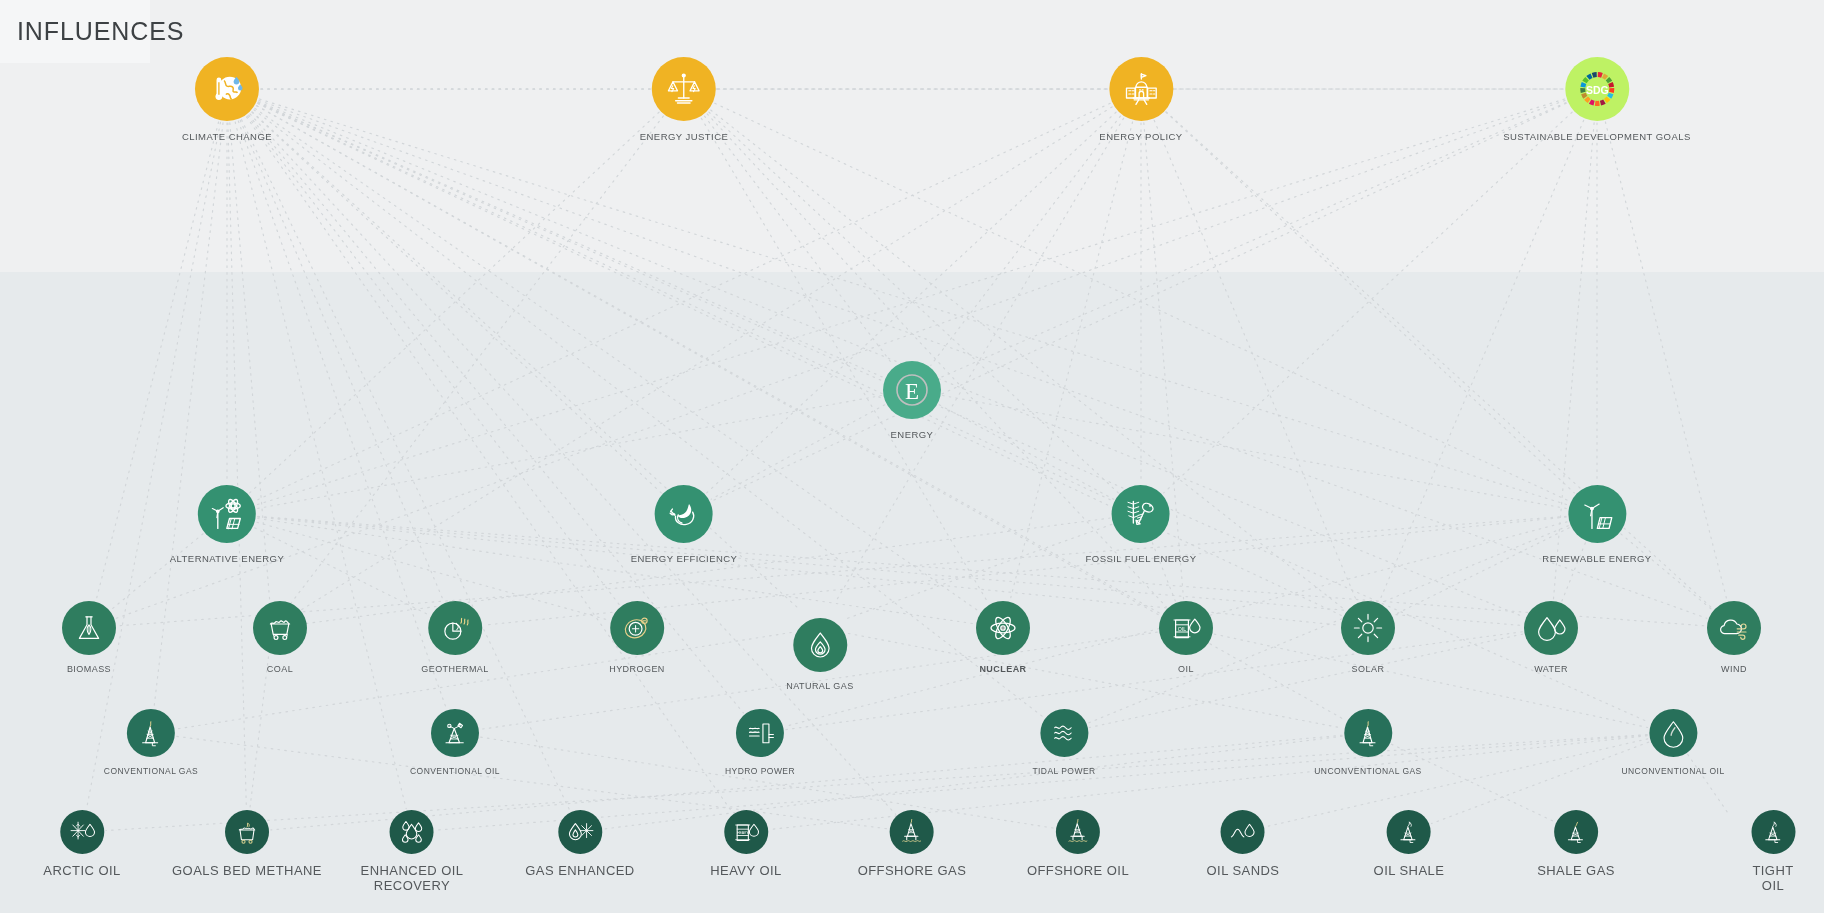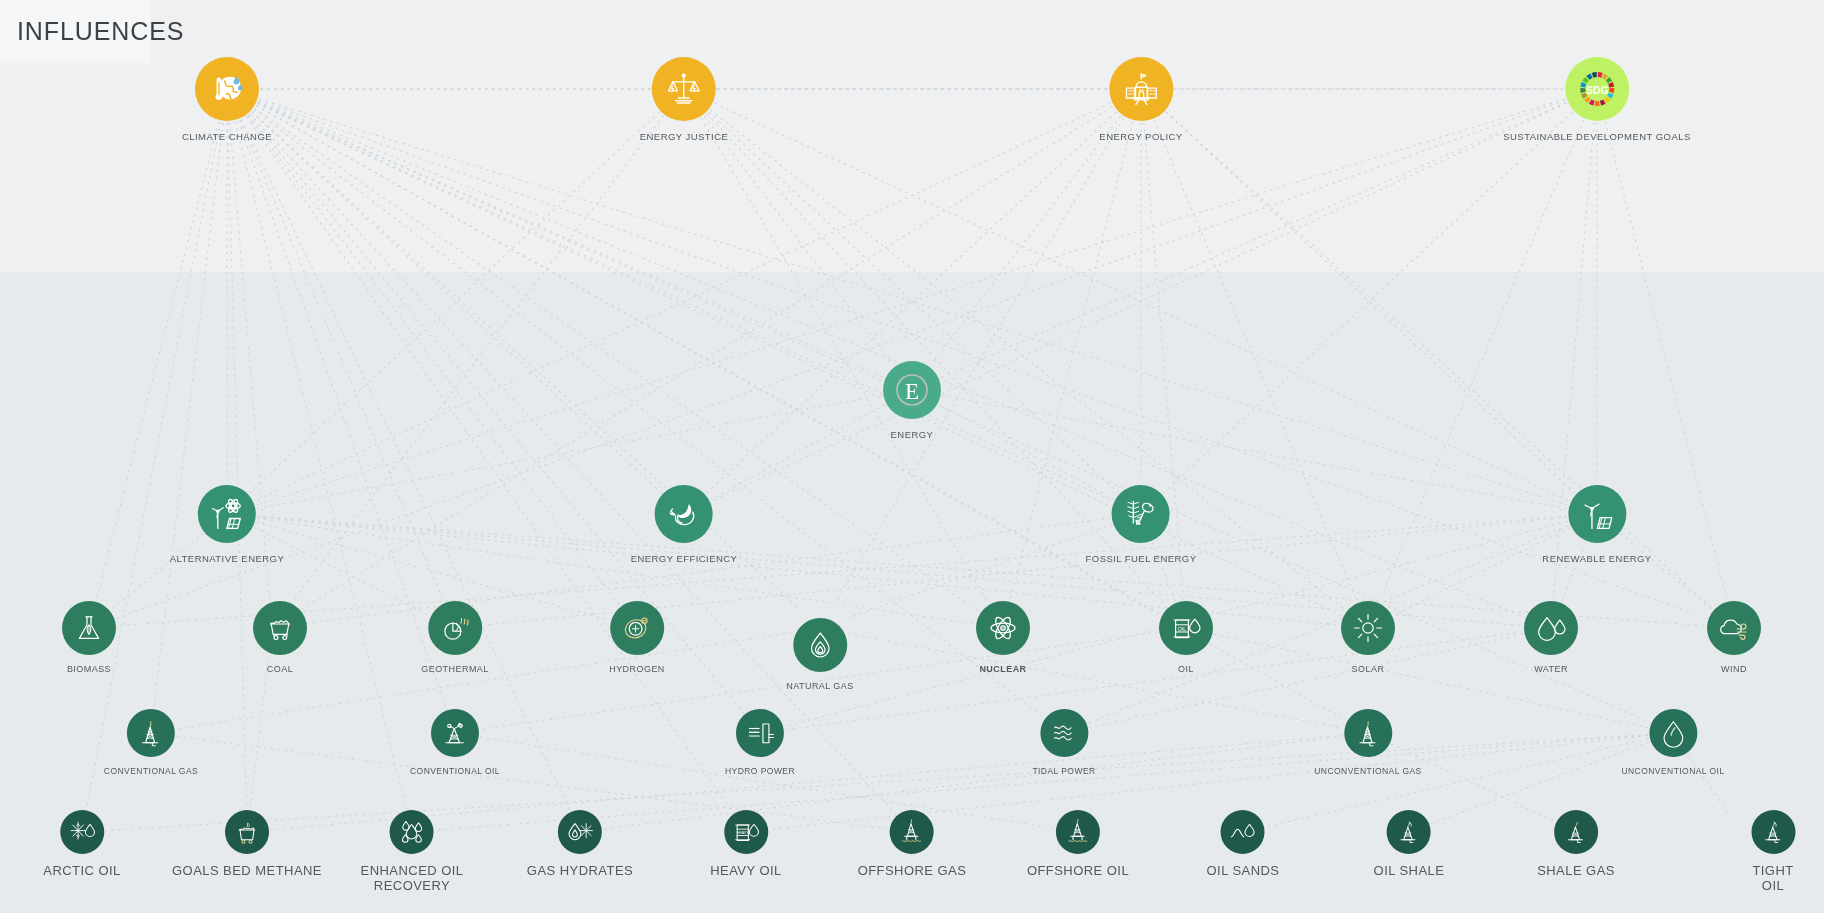--- a/index.html
+++ b/index.html
@@ -555,21 +555,21 @@
 RECOVERY</div>
       </div>
       <div class="node t-leaf" style="left: 580px; top: 810px;">
         <div class="disc" style="background: rgb(31, 89, 73);">
           <svg width="28" height="28" viewBox="0 0 40 40" fill="none" stroke="#ffffff" stroke-width="1.5" stroke-linecap="round" stroke-linejoin="round">
     <path d="M13 8c6 8 8.5 11 8.5 14.5a8.5 8.5 0 0 1-17 0C4.5 19 7 16 13 8z"></path>
     <path d="M13 17c2.5 3.5 3.5 5 3.5 6.5a3.5 3.5 0 0 1-7 0C9.5 22 10.5 20.5 13 17z"></path>
     <path d="M29 8v20M20 18h18M22 11l14 14M36 11L22 25" stroke-width="1.3"></path>
   </svg>
         </div>
-        <div class="caption">GAS HYDRATES</div>
+        <div class="caption">GAS ENHANCED</div>
       </div>
       <div class="node t-leaf" style="left: 746px; top: 810px;">
         <div class="disc" style="background: rgb(31, 89, 73);">
           <svg width="28" height="28" viewBox="0 0 40 40" fill="none" stroke="#ffffff" stroke-width="1.5" stroke-linecap="round" stroke-linejoin="round">
     <path d="M7 10h16v22H7z"></path>
     <path d="M5 10h20M5 31h20M7 16h16M7 25h16" stroke-width="1.2"></path>
     <text x="15" y="23" text-anchor="middle" font-family="'Liberation Sans',sans-serif" font-size="5" fill="#fff" stroke="none">HEAVY</text>
     <path d="M31 9c4 5 6.5 8 6.5 10.5a6.5 6.5 0 0 1-13 0C24.5 17 27 14 31 9z"></path>
   </svg>
         </div>

